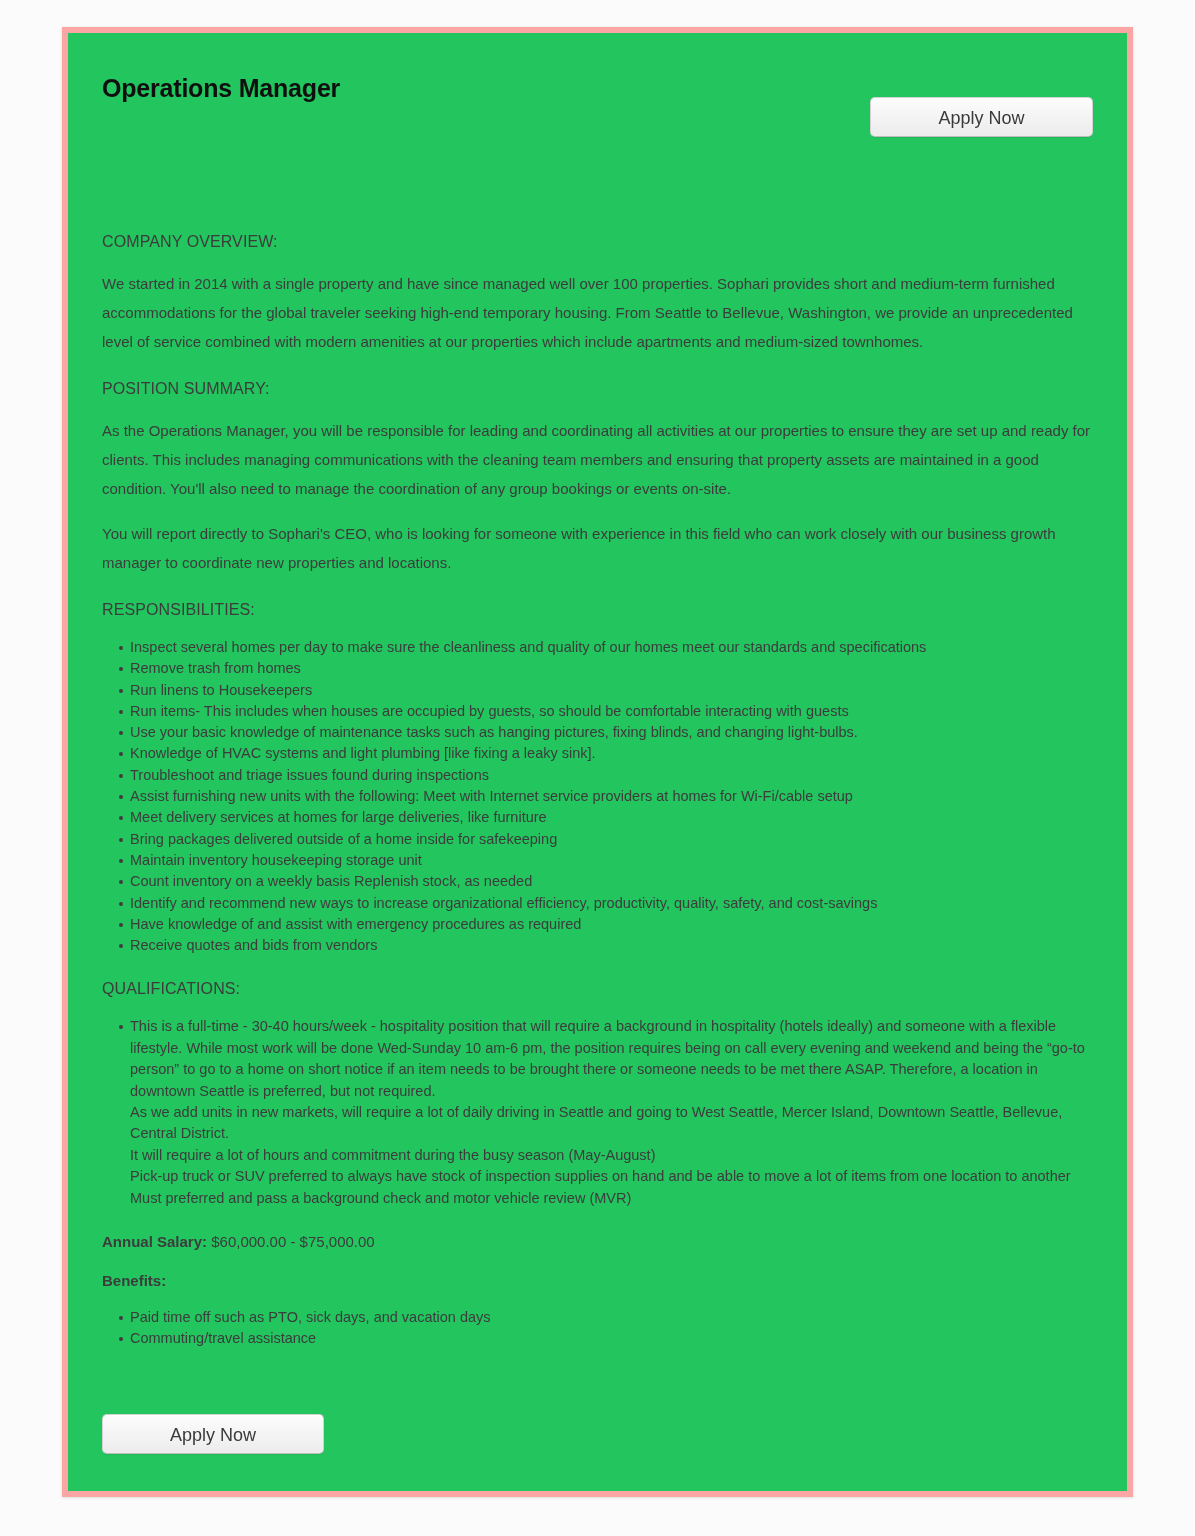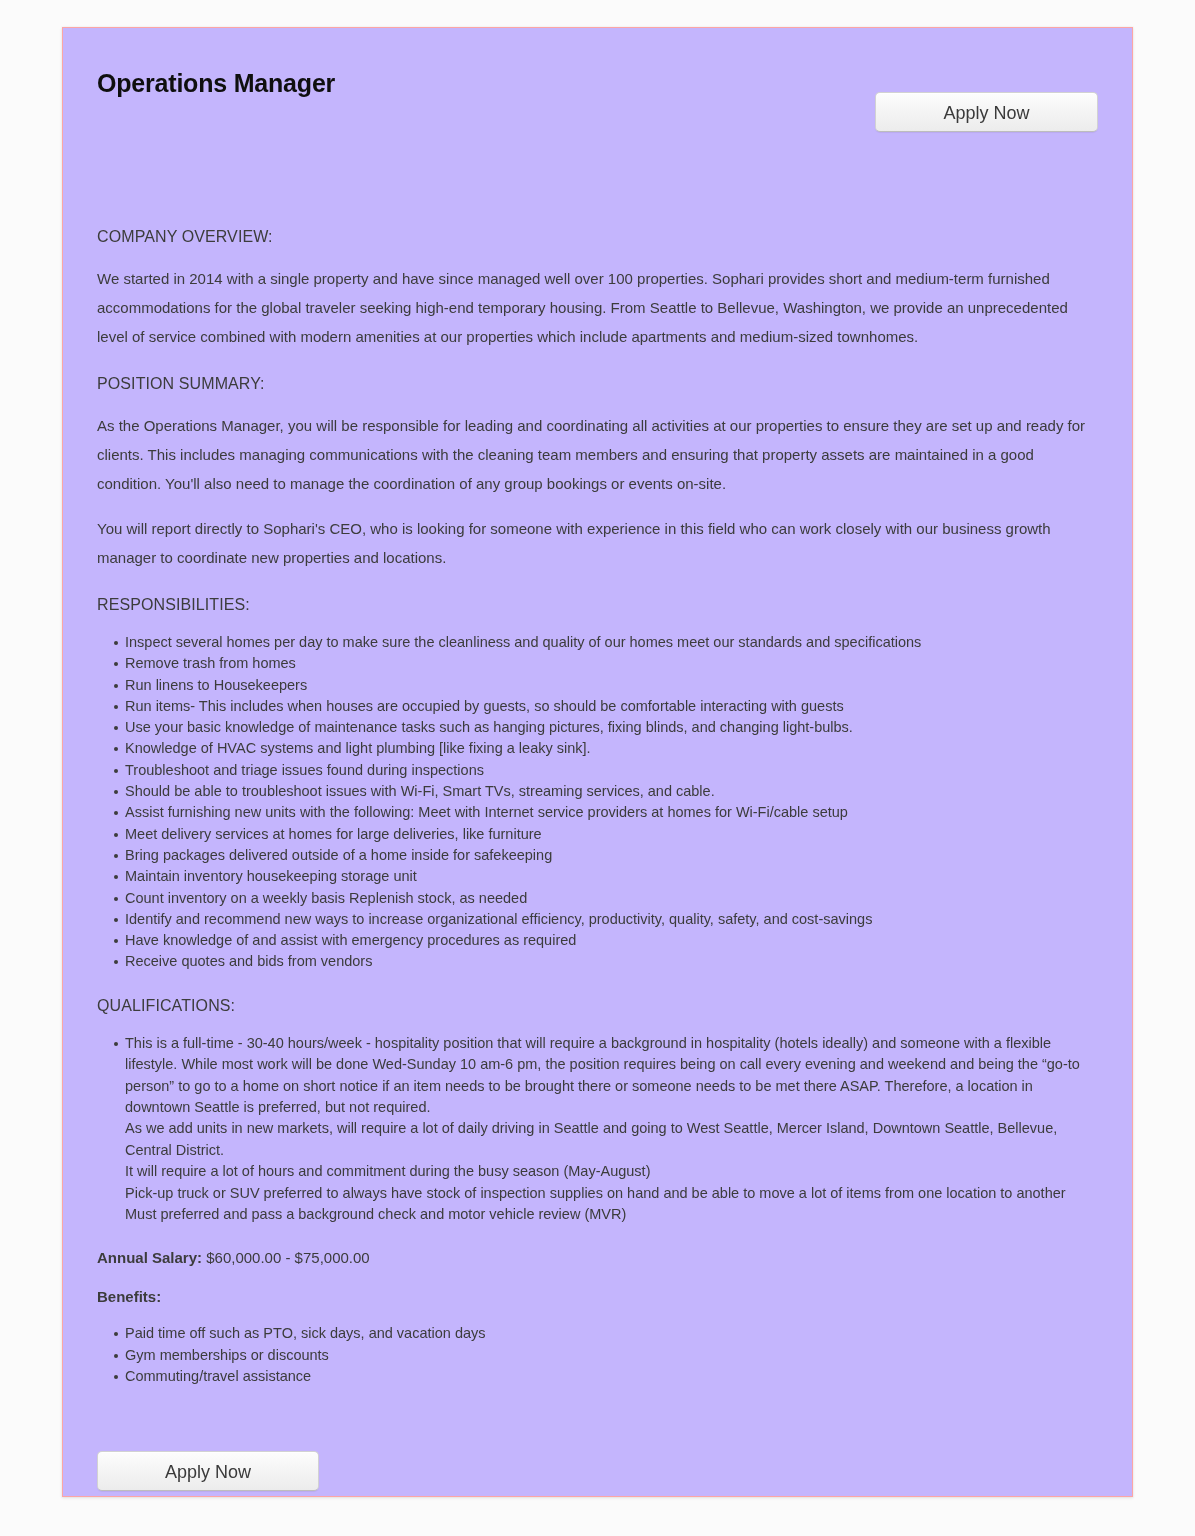--- a/index.html
+++ b/index.html
@@ -12,22 +12,22 @@
     height: 1536px;
     font-family: "Liberation Sans", sans-serif;
     -webkit-font-smoothing: antialiased;
   }
   .page-card {
     position: absolute;
     left: 62px;
     top: 27px;
     width: 1071px;
     height: 1470px;
-    background: #c4b5fd;
-    border: 1px solid #fca5a5;
+    background: #22c55e;
+    border: 6px solid #fca5a5;
     box-shadow: 0 1px 3px rgba(0,0,0,0.10), 0 0 0 1px rgba(0,0,0,0.01);
     box-sizing: border-box;
     overflow: hidden;
   }
   .card-inner {
     padding: 28px 34px 0 34px;
   }
   .header-row {
     display: flex;
     align-items: flex-start;
@@ -156,21 +156,20 @@
       <div class="block sec-gap-top">
         <h2 class="section-heading heading-resp">RESPONSIBILITIES:</h2>
         <ul class="bullet-list">
           <li>Inspect several homes per day to make sure the cleanliness and quality of our homes meet our standards and specifications</li>
           <li>Remove trash from homes</li>
           <li>Run linens to Housekeepers</li>
           <li>Run items- This includes when houses are occupied by guests, so should be comfortable interacting with guests</li>
           <li>Use your basic knowledge of maintenance tasks such as hanging pictures, fixing blinds, and changing light-bulbs.</li>
           <li>Knowledge of HVAC systems and light plumbing [like fixing a leaky sink].</li>
           <li>Troubleshoot and triage issues found during inspections</li>
-          <li>Should be able to troubleshoot issues with Wi-Fi, Smart TVs, streaming services, and cable.</li>
           <li>Assist furnishing new units  with the following: Meet with Internet service providers at homes for Wi-Fi/cable setup</li>
           <li>Meet delivery services at homes for large deliveries, like furniture</li>
           <li>Bring packages delivered outside of a home inside for safekeeping</li>
           <li>Maintain inventory housekeeping storage unit</li>
           <li>Count inventory on a weekly basis Replenish stock, as needed</li>
           <li>Identify and recommend new ways to increase organizational efficiency, productivity, quality, safety, and cost-savings</li>
           <li>Have knowledge of and assist with emergency procedures as required</li>
           <li>Receive quotes and bids from vendors</li>
         </ul>
       </div>
@@ -186,21 +185,20 @@
             <span class="qual-line">Must preferred and pass a background check and motor vehicle review (MVR)</span>
           </li>
         </ul>
       </div>
 
       <div class="block sec-gap-top">
         <p class="salary-line"><span class="salary-label">Annual Salary:</span> <span>$60,000.00 - $75,000.00</span></p>
         <p class="benefits-label">Benefits:</p>
         <ul class="bullet-list">
           <li>Paid time off such as PTO, sick days, and vacation days</li>
-          <li>Gym memberships or discounts</li>
           <li>Commuting/travel assistance</li>
         </ul>
       </div>
 
       <button class="btn-apply btn-apply-bottom">Apply Now</button>
 
     </div>
   </div>
 </div>
 

